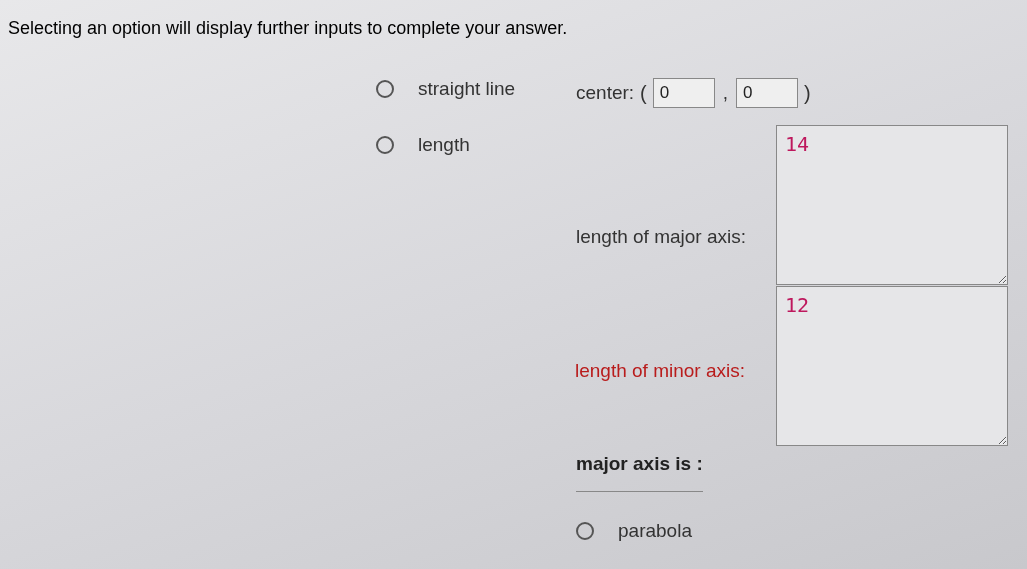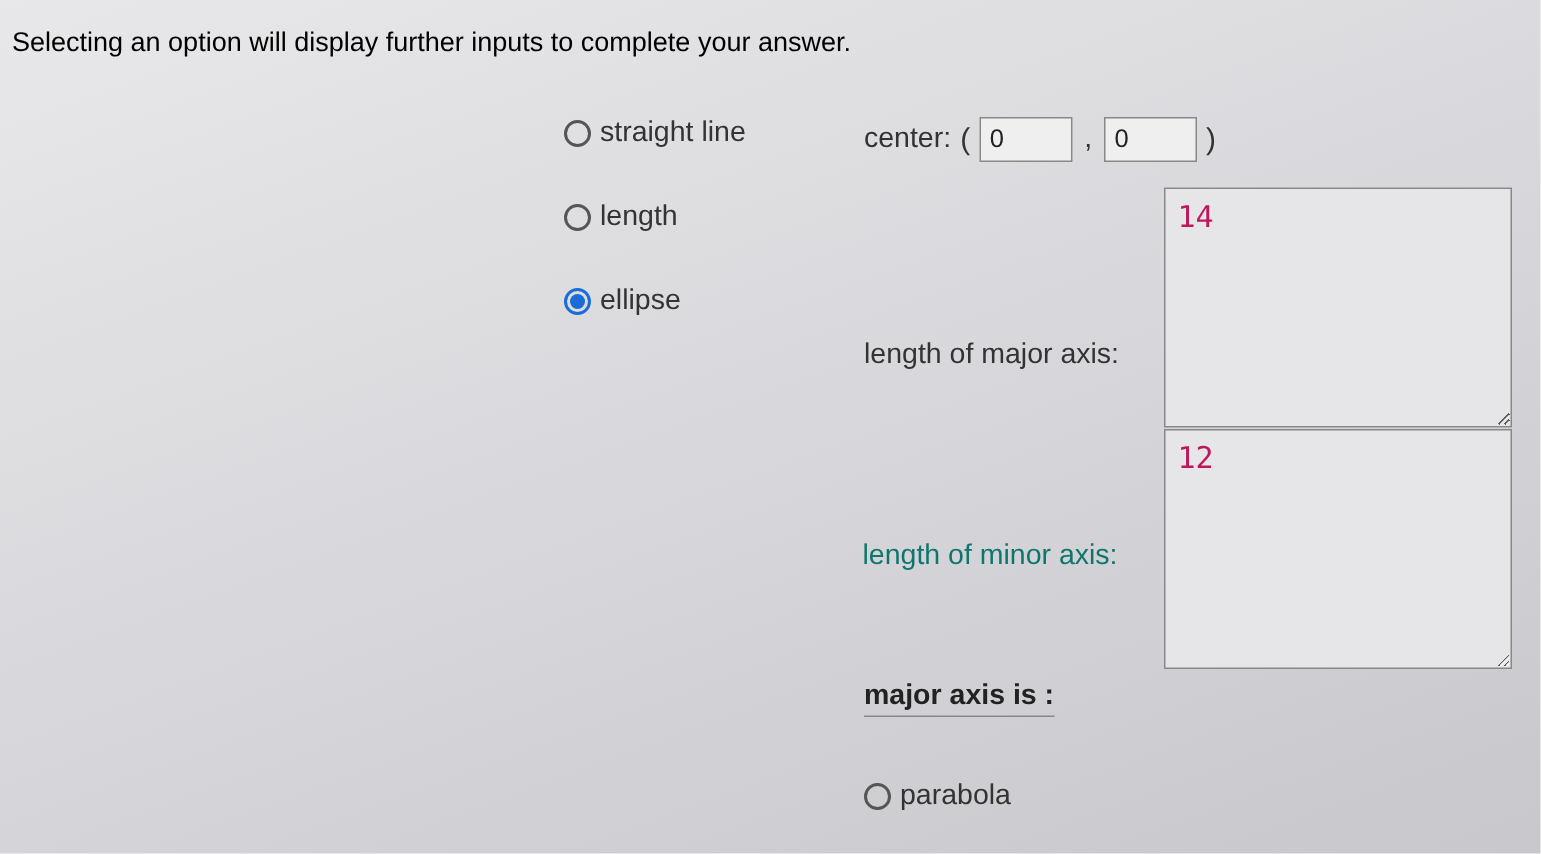--- a/index.html
+++ b/index.html
@@ -24,21 +24,21 @@
     position: absolute;
     left: 376px;
     top: 78px;
     display: flex;
     flex-direction: column;
     gap: 34px;
   }
   .radio-row {
     display: flex;
     align-items: center;
-    gap: 6px;
+    gap: 24px;
     font-size: 19px;
     color: #333;
     cursor: pointer;
   }
   .radio {
     width: 18px;
     height: 18px;
     border: 2px solid #555;
     border-radius: 50%;
     display: inline-flex;
@@ -85,21 +85,21 @@
     top: 194px;
     font-size: 19px;
     color: #333;
     margin-top: 32px;
   }
   .minor-label {
     position: absolute;
     left: 575px;
     top: 360px;
     font-size: 19px;
-    color: #0f766e;
+    color: #b91c1c;
   }
   .big-box {
     position: absolute;
     border: 1px solid #888;
     background: #e6e6e8;
     width: 232px;
     height: 160px;
     font-size: 20px;
     color: #be185d;
     padding: 6px 8px;
@@ -107,21 +107,21 @@
   .big-box.major { left: 776px; top: 125px; }
   .big-box.minor { left: 776px; top: 286px; }
   .major-axis-is {
     position: absolute;
     left: 576px;
     top: 453px;
     font-size: 19px;
     font-weight: bold;
     color: #222;
     border-bottom: 1px solid #888;
-    padding-bottom: 2px;
+    padding-bottom: 16px;
   }
   .orientation-options {
     position: absolute;
     left: 576px;
     top: 520px;
     display: flex;
     gap: 42px;
     align-items: center;
   }
   .orientation-options .radio-row {
@@ -134,24 +134,20 @@
 <div class="instruction">Selecting an option will display further inputs to complete your answer.</div>
 
 <div class="shape-options">
   <div class="radio-row">
     <span class="radio"></span>
     <span>straight line</span>
   </div>
   <div class="radio-row">
     <span class="radio"></span>
     <span>length</span>
-  </div>
-  <div class="radio-row">
-    <span class="radio selected"></span>
-    <span>ellipse</span>
   </div>
 </div>
 
 <div class="center-row">
   <span>center:</span>
   <span class="paren">(</span>
   <input class="small-input" value="0" style="">
   <span class="comma">,</span>
   <input class="small-input" value="0" style="">
   <span class="paren">)</span>

